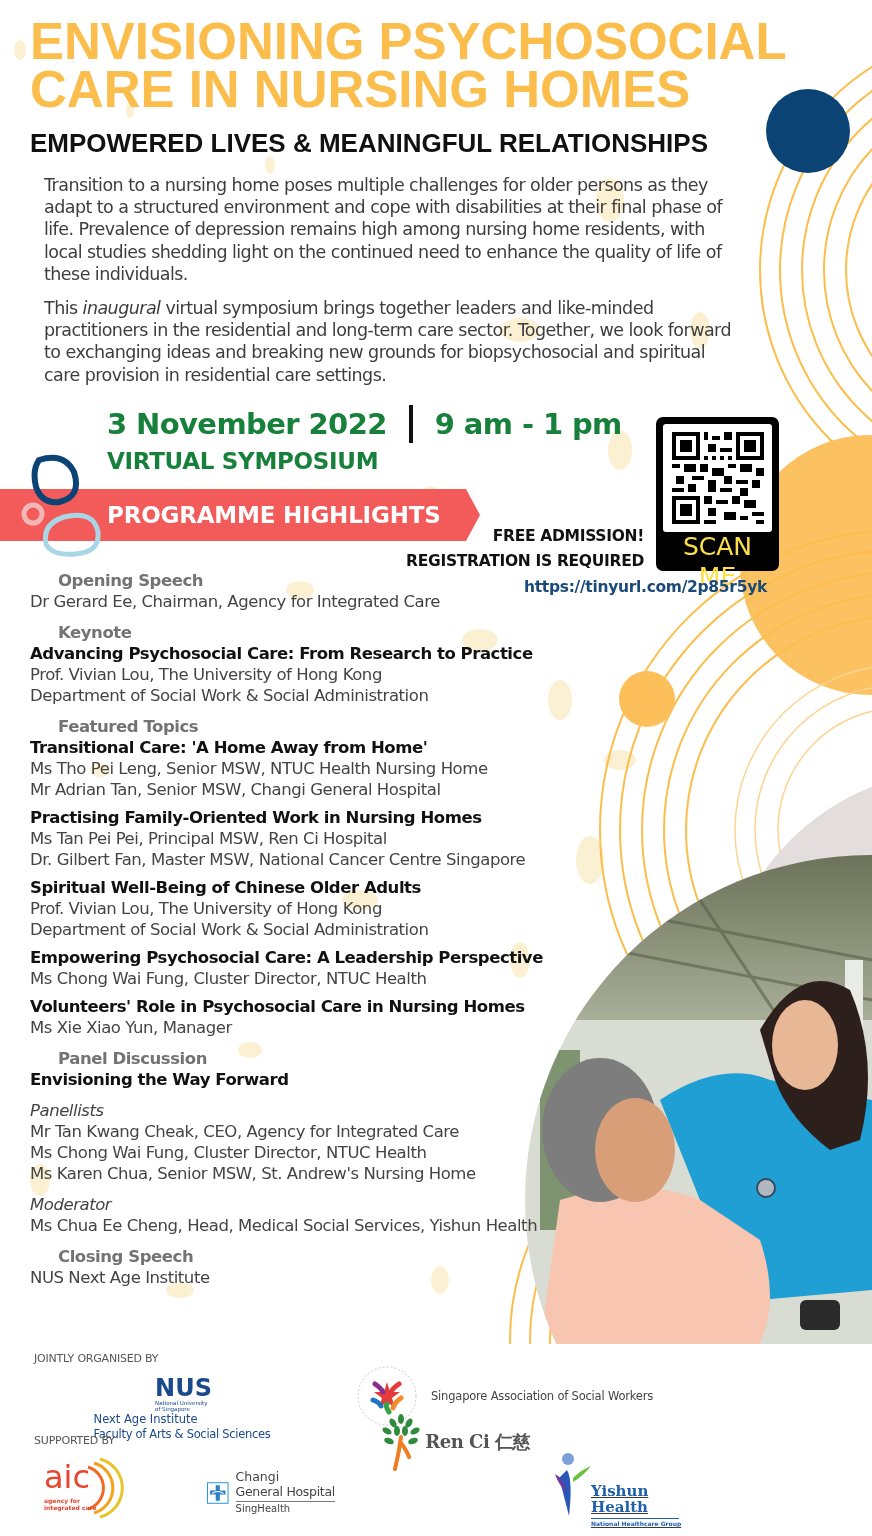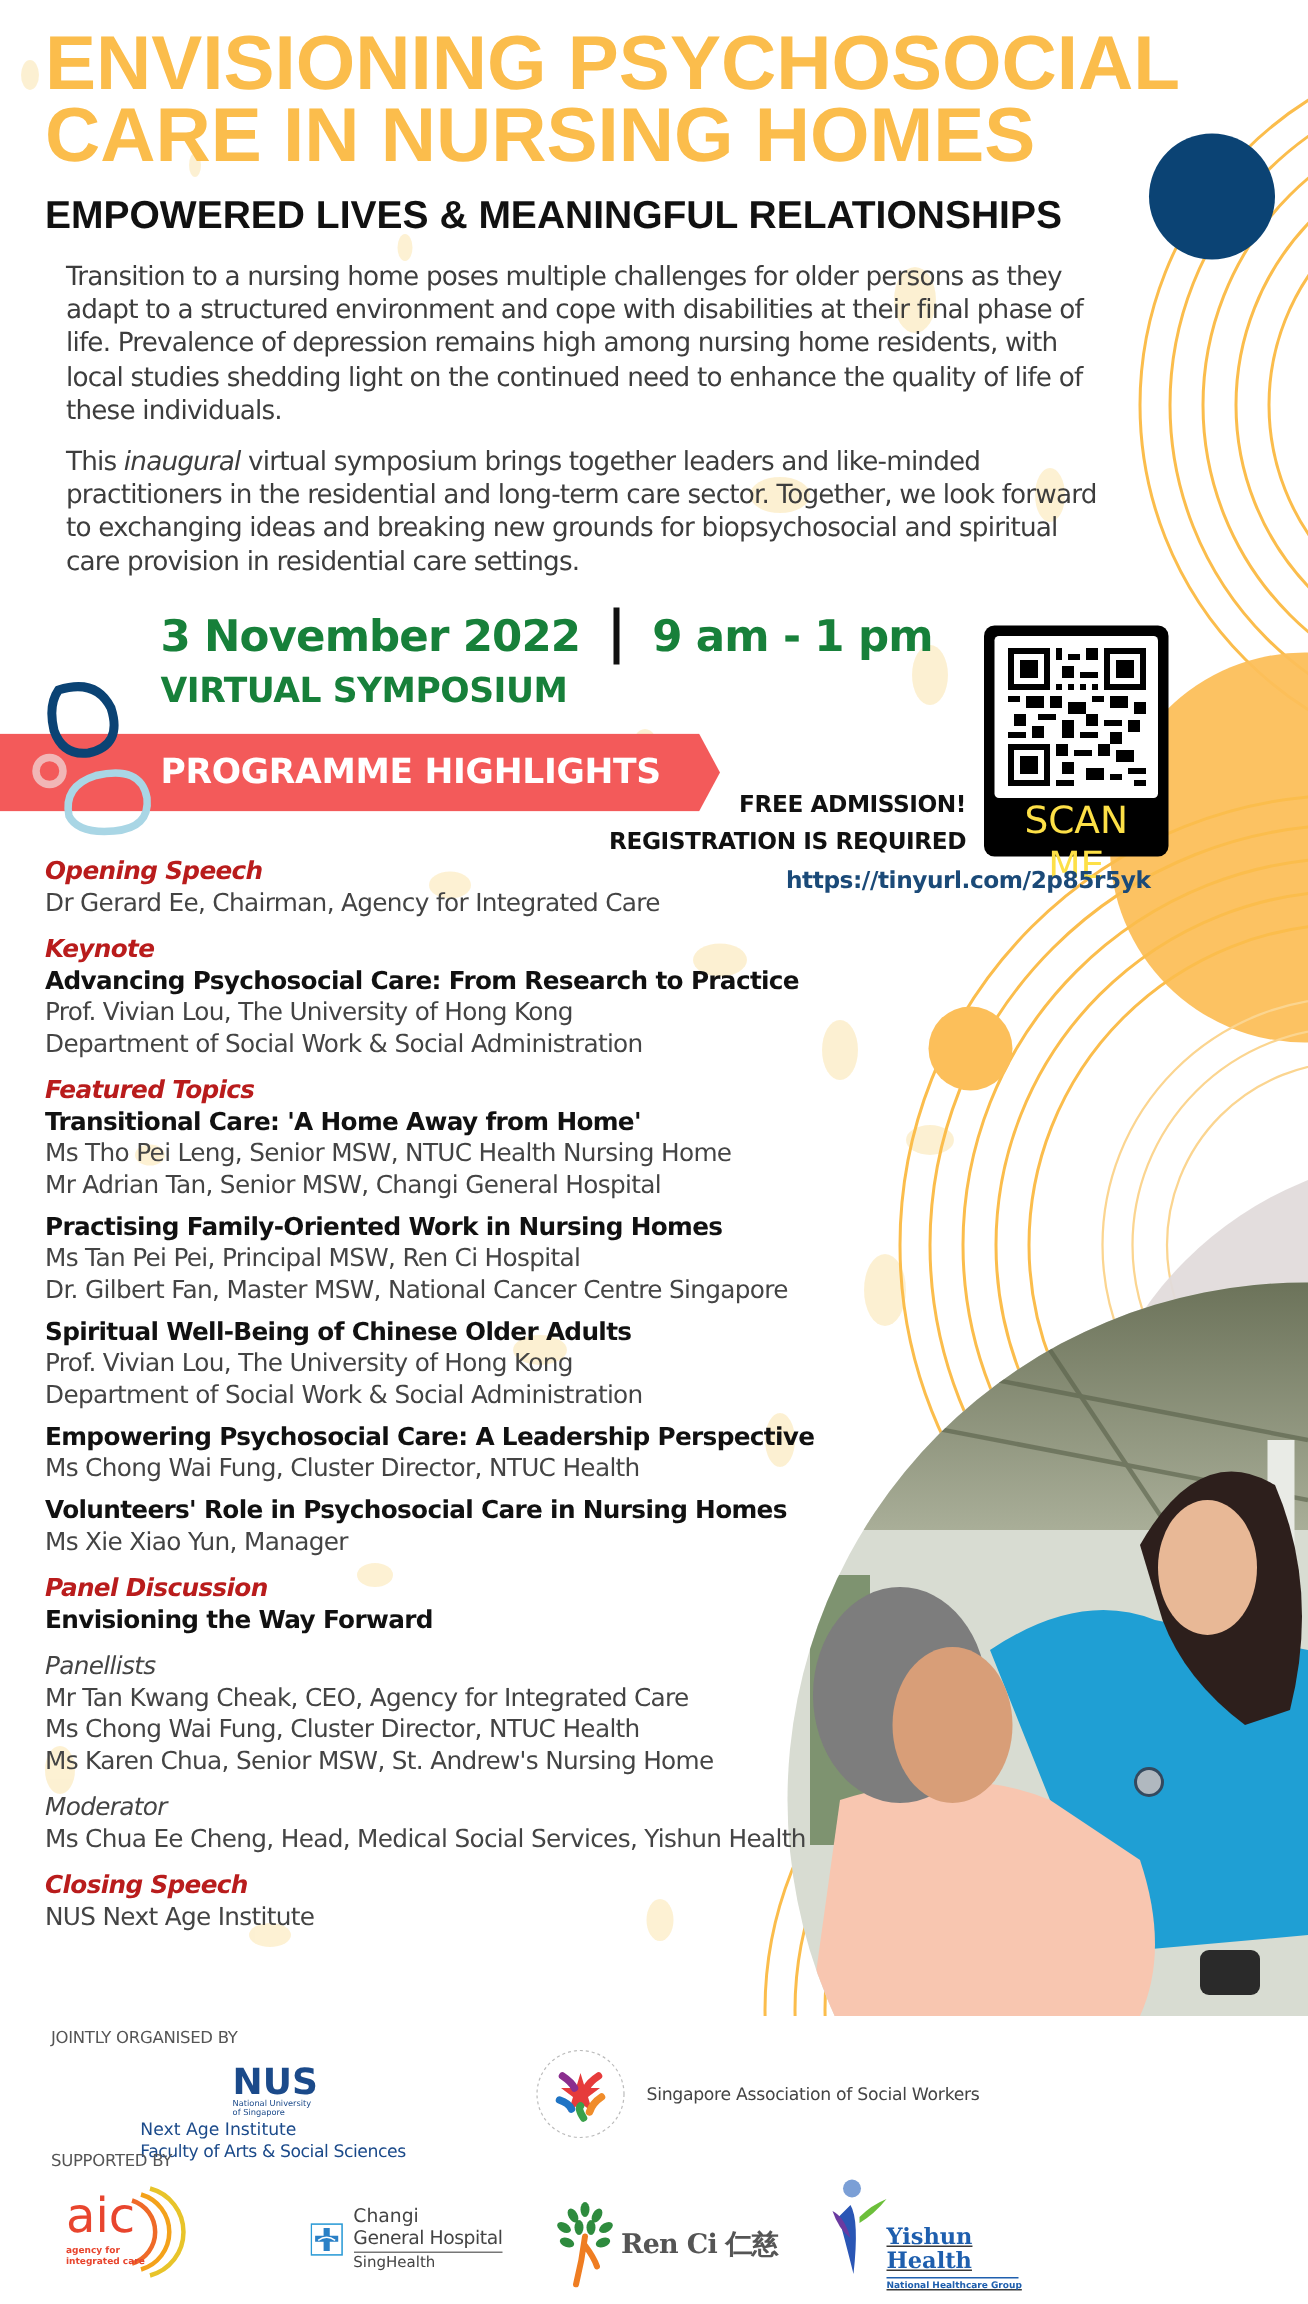--- a/index.html
+++ b/index.html
@@ -72,22 +72,22 @@
       font-family: "DejaVu Sans", sans-serif; font-weight: 700;
       font-size: 15.5px; line-height: 22px; color: #1b4a78; letter-spacing: -0.3px; white-space: nowrap;
     }
 
     .programme {
       left: 30px; top: 570px; width: 560px;
       font-family: "DejaVu Sans", sans-serif; letter-spacing: -0.45px;
     }
     .prog-section { margin-bottom: 10px; }
     .sec-label {
-      font-style: italic; font-weight: 700; color: #b91c1c;
-      font-size: 16.5px; line-height: 21px;
+      font-weight: 700; color: #737373;
+      font-size: 16.5px; line-height: 21px; margin-left: 28px;
     }
     .talk { margin-bottom: 7px; }
     .talk-title { font-weight: 700; color: #111; font-size: 16.5px; line-height: 21px; }
     .speaker { color: #444; font-size: 16.5px; line-height: 21px; white-space: nowrap; }
     .sub-label { font-style: italic; color: #444; font-size: 16.5px; line-height: 21px; margin-top: 4px; }
 
     .footer-label {
       font-family: "DejaVu Sans", sans-serif; font-size: 11px; color: #555; letter-spacing: -0.2px; white-space: nowrap;
     }
     .logo-text { font-family: "DejaVu Sans", sans-serif; white-space: nowrap; }
@@ -396,21 +396,21 @@
     <path d="M17 6 H25 V16 H36 V24 H25 V36 H17 V24 H6 V16 H17 Z" fill="#2a80c6"></path>
     <path d="M10 22 Q21 14 32 22" stroke="#fff" stroke-width="2" fill="none"></path>
   </svg>
   <div style="margin-left:7px; display:flex; flex-direction:column;">
     <span class="logo-text" style="font-size:12.5px; line-height:14px; color:#444;">Changi</span>
     <span class="logo-text" style="font-size:12.5px; line-height:15px; color:#444; border-bottom:1px solid #777; padding-bottom:2px; letter-spacing:-0.3px;">General Hospital</span>
     <span class="logo-text" style="font-size:10px; line-height:14px; color:#444;">SingHealth</span>
   </div>
 </div>
 
-<div class="content" style="left:370px; top:1466px; width:160px; height:60px; display:flex; align-items:center;">
+<div class="content" style="left:370px; top:1412px; width:160px; height:60px; display:flex; align-items:center;justify-content:flex-end;">
   <svg width="40" height="58" viewBox="0 0 40 58">
     <g fill="#2e8b3e">
       <ellipse cx="20" cy="6" rx="3" ry="5"></ellipse>
         <ellipse cx="12" cy="10" rx="3" ry="5" transform="rotate(-30 12 10)"></ellipse>
       <ellipse cx="28" cy="10" rx="3" ry="5" transform="rotate(30 28 10)"></ellipse>
         <ellipse cx="6" cy="18" rx="3" ry="5" transform="rotate(-60 6 18)"></ellipse>
       <ellipse cx="34" cy="18" rx="3" ry="5" transform="rotate(60 34 18)"></ellipse>
         <ellipse cx="16" cy="18" rx="3" ry="5"></ellipse>
       <ellipse cx="24" cy="18" rx="3" ry="5"></ellipse>
         <ellipse cx="8" cy="28" rx="3" ry="5" transform="rotate(-70 8 28)"></ellipse>

